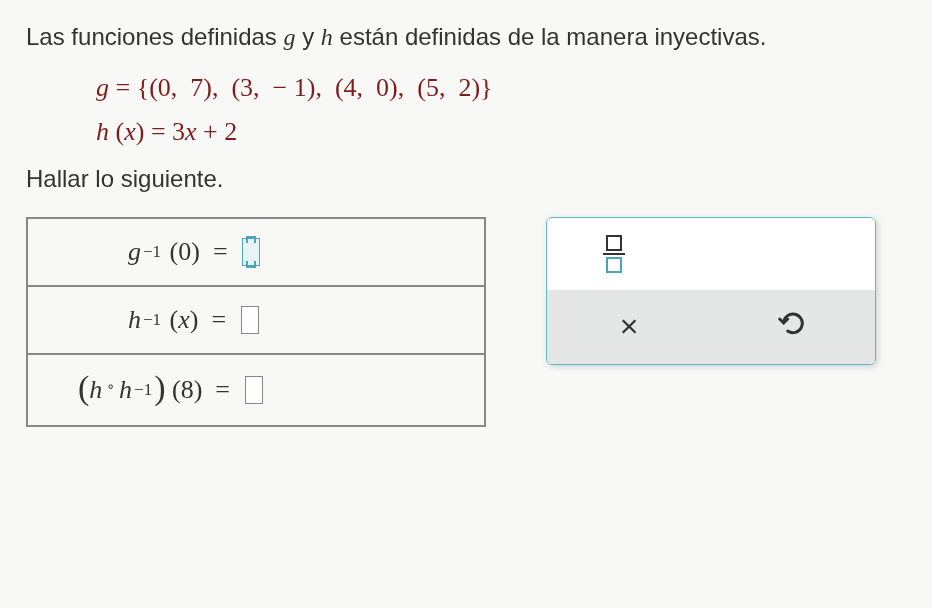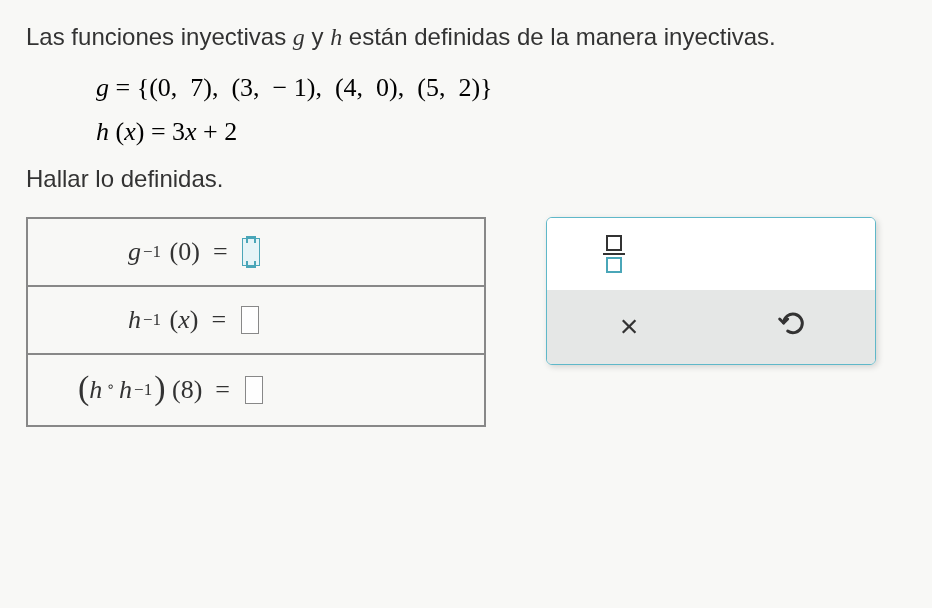--- a/index.html
+++ b/index.html
@@ -22,21 +22,21 @@
     }
     .intro .mathvar {
       font-style: italic;
       font-family: 'Times New Roman', serif;
     }
     .eq-block {
       font-family: 'Times New Roman', serif;
       font-size: 26px;
       margin-left: 70px;
       margin-bottom: 14px;
-      color: #000000;
+      color: #7f1d1d;
       font-style: italic;
     }
     .eq-block .nm { font-style: normal; }
     .prompt {
       font-size: 24px;
       margin-top: 18px;
       margin-bottom: 24px;
     }
     .lower {
       display: flex;
@@ -172,32 +172,32 @@
     }
     .undo-icon svg {
       width: 32px;
       height: 32px;
     }
   </style>
 </head>
 <body>
 
 <div class="intro">
-  <span>Las funciones inyectivas </span><span class="mathvar">g</span><span> y </span><span class="mathvar">h</span><span> están definidas de la manera inyectivas.</span>
+  <span>Las funciones definidas </span><span class="mathvar">g</span><span> y </span><span class="mathvar">h</span><span> están definidas de la manera inyectivas.</span>
 </div>
 
 <div class="eq-block">
   <span>g</span><span class="nm"> = {(0,&nbsp;&nbsp;7),&nbsp;&nbsp;(3,&nbsp;&nbsp;− 1),&nbsp;&nbsp;(4,&nbsp;&nbsp;0),&nbsp;&nbsp;(5,&nbsp;&nbsp;2)}</span>
 </div>
 
 <div class="eq-block">
   <span>h </span><span class="nm">(</span><span>x</span><span class="nm">) = 3</span><span>x</span><span class="nm"> + 2</span>
 </div>
 
-<div class="prompt">Hallar lo definidas.</div>
+<div class="prompt">Hallar lo siguiente.</div>
 
 <div class="lower">
   <div class="answer-table">
 
     <div class="answer-row">
       <span class="math-expr">
         <span class="it">g</span>
         <span class="sup">−1</span>
         <span>&nbsp;(</span>
           <span>0</span>

